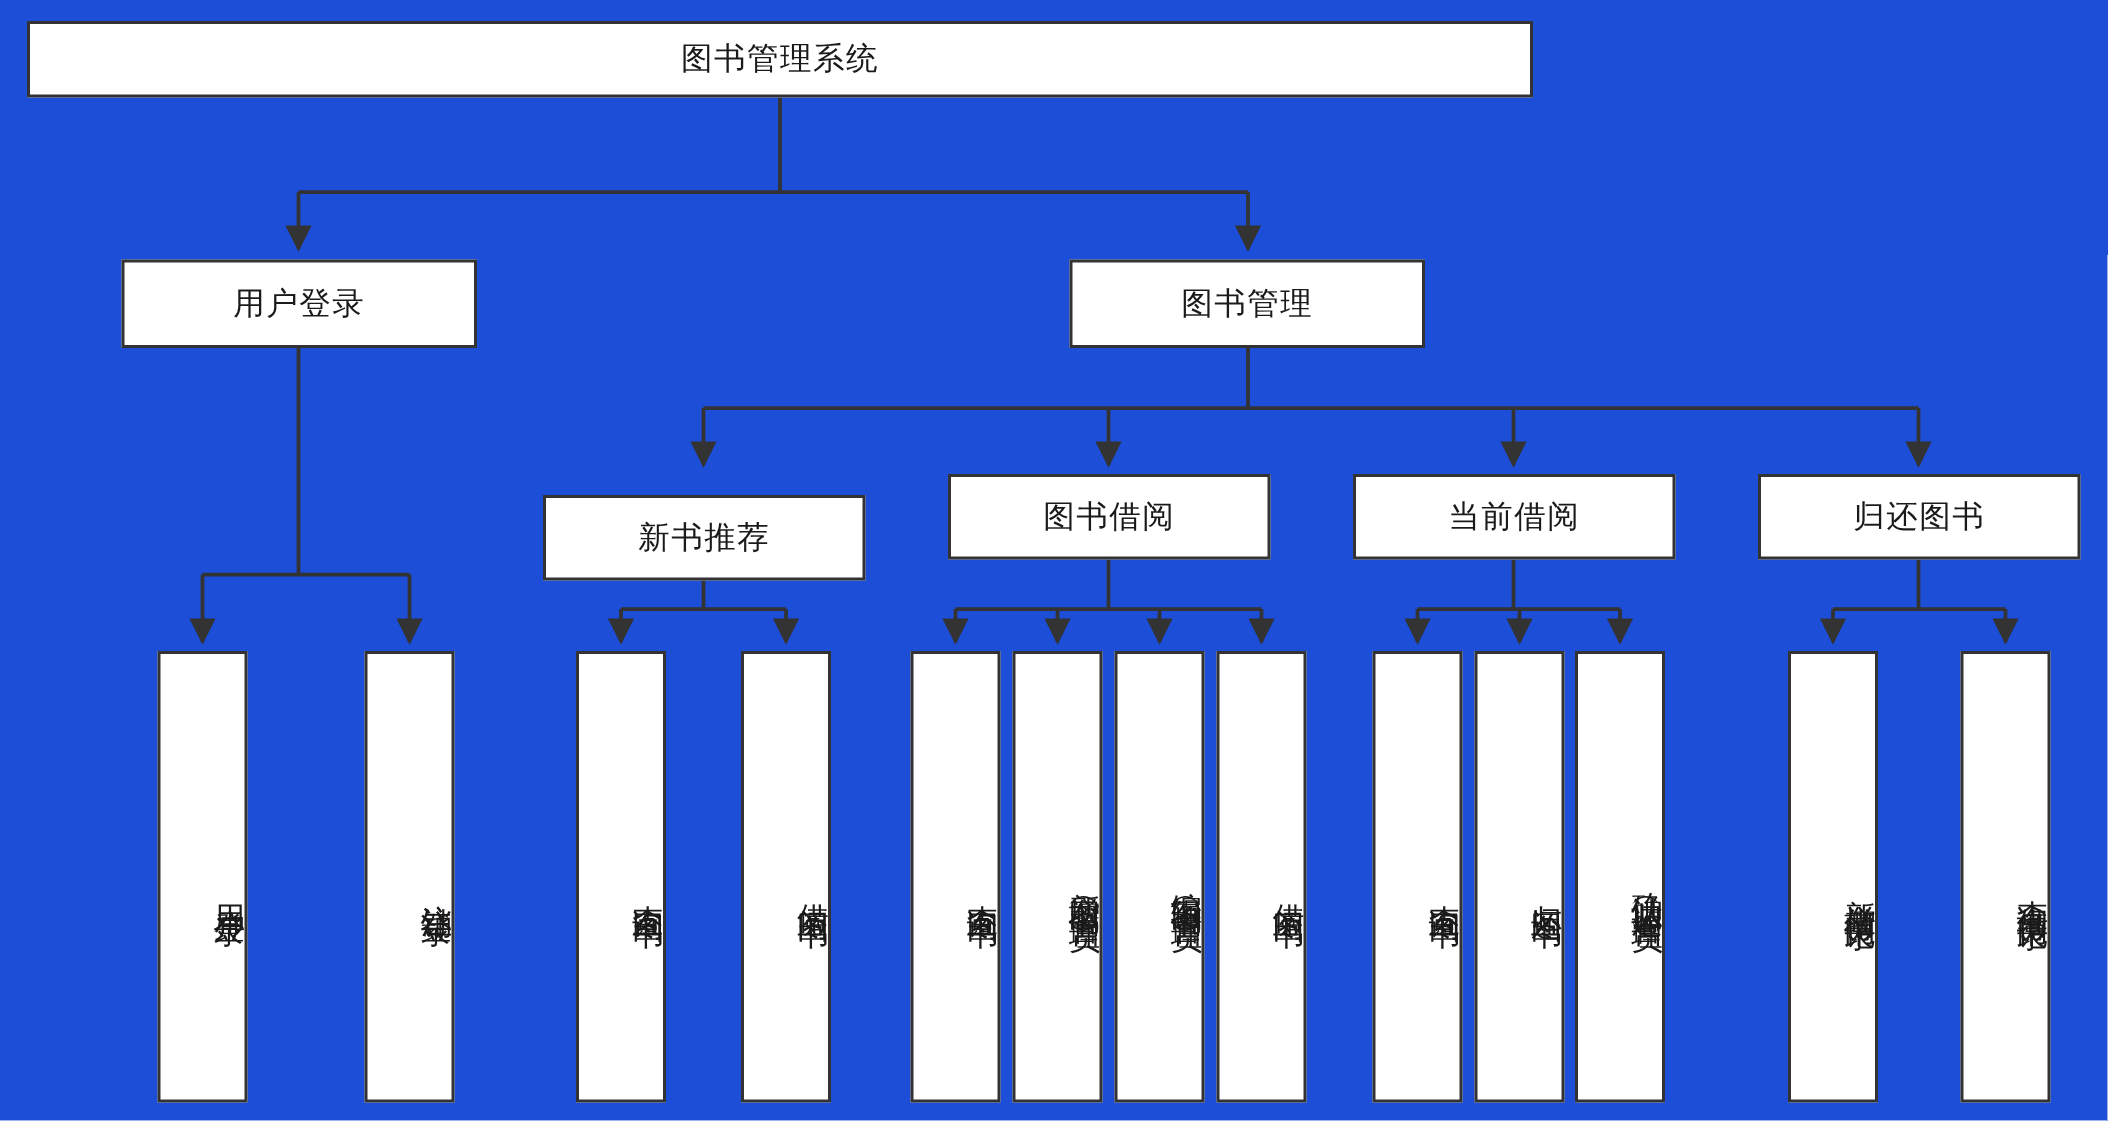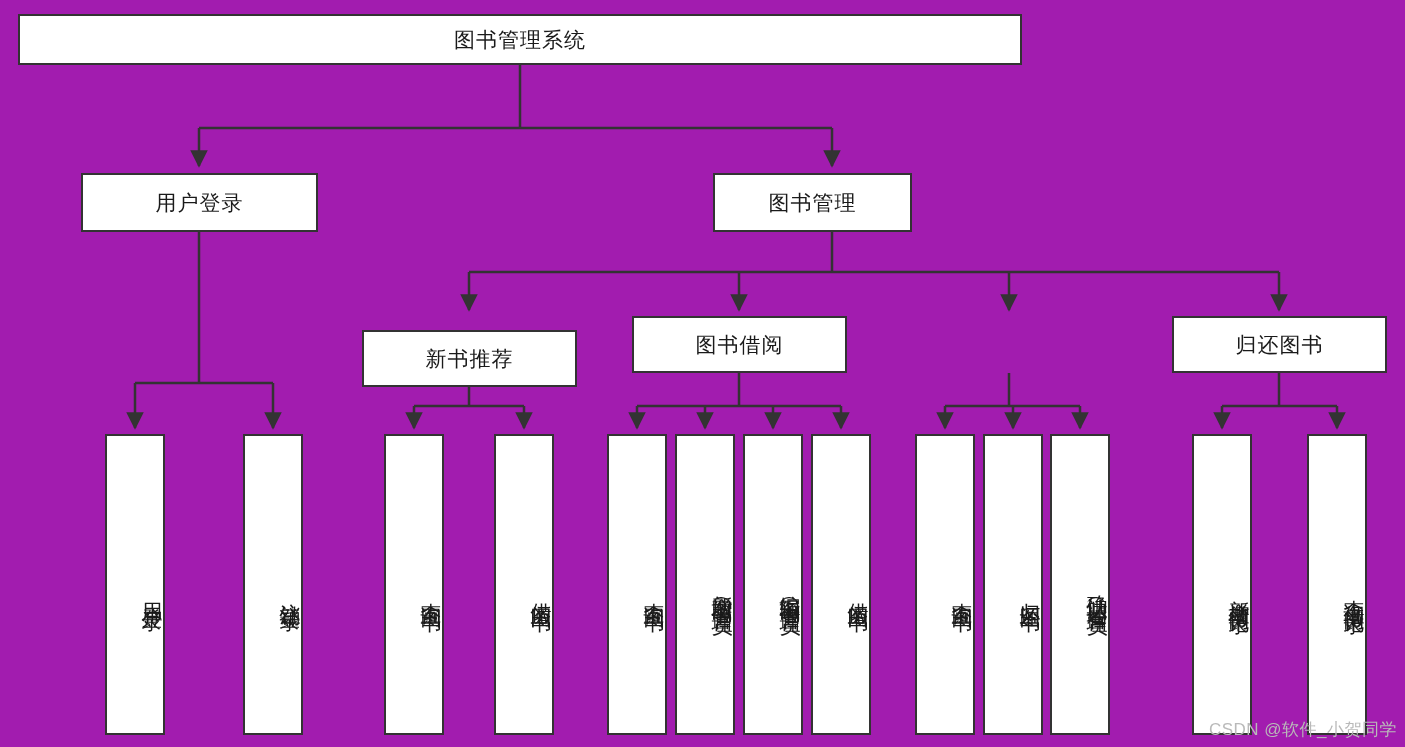--- a/index.html
+++ b/index.html
@@ -7,21 +7,21 @@
     padding: 0;
     background: #ffffff;
   }
   body {
     font-family: "Liberation Sans", "DejaVu Sans", sans-serif;
   }
   #canvas {
     position: relative;
     width: 1405px;
     height: 747px;
-    background: #a21caf;
+    background: #1d4ed8;
     overflow: hidden;
   }
   #edges {
     position: absolute;
     left: 0;
     top: 0;
     width: 1405px;
     height: 747px;
     pointer-events: none;
   }
@@ -123,29 +123,32 @@
     </g>
   </svg>
 
   <div class="node horiz" style="left:18px; top:14px; width:1004px; height:51px;">
     <span class="label">图书管理系统</span>
   </div>
 
   <div class="node horiz" style="left:81px; top:173px; width:237px; height:59px;">
     <span class="label">用户登录</span>
   </div>
-  <div class="node horiz" style="left:713px; top:173px; width:199px; height:59px;">
+  <div class="node horiz" style="left:713px; top:173px; width:237px; height:59px;">
     <span class="label">图书管理</span>
   </div>
 
   <div class="node horiz" style="left:362px; top:316px; width:215px; height:57px;margin-top:14px;">
     <span class="label">新书推荐</span>
   </div>
   <div class="node horiz" style="left:632px; top:316px; width:215px; height:57px;">
     <span class="label">图书借阅</span>
+  </div>
+  <div class="node horiz" style="left:902px; top:316px; width:215px; height:57px;">
+    <span class="label">当前借阅</span>
   </div>
   <div class="node horiz" style="left:1172px; top:316px; width:215px; height:57px;">
     <span class="label">归还图书</span>
   </div>
 
   <div class="node vert" style="left:105px; top:434px; width:60px; height:301px;">
     <span class="label">用户登录</span>
   </div>
   <div class="node vert" style="left:243px; top:434px; width:60px; height:301px;">
     <span class="label">注销登录</span>
@@ -181,15 +184,14 @@
     <span class="label">确认归还（管理员）</span>
   </div>
 
   <div class="node vert" style="left:1192px; top:434px; width:60px; height:301px;">
     <span class="label">新增借阅记录</span>
   </div>
   <div class="node vert" style="left:1307px; top:434px; width:60px; height:301px;">
     <span class="label">查询借阅记录</span>
   </div>
 
-  <div id="watermark">CSDN @软件_小贺同学</div>
 
 </div>
 
 </body></html>

